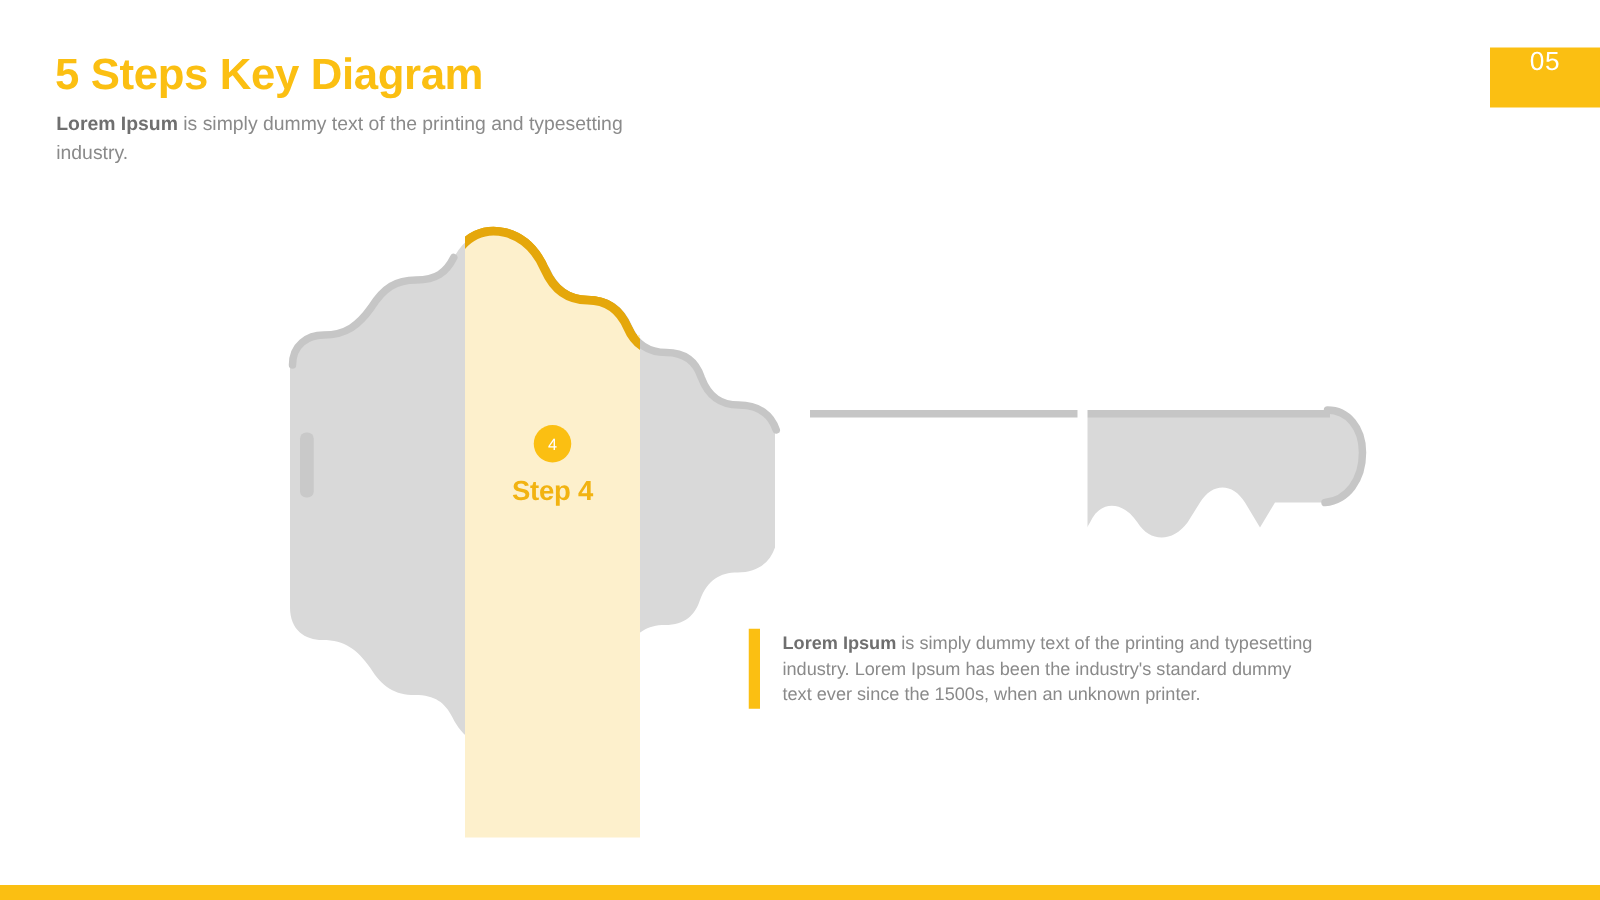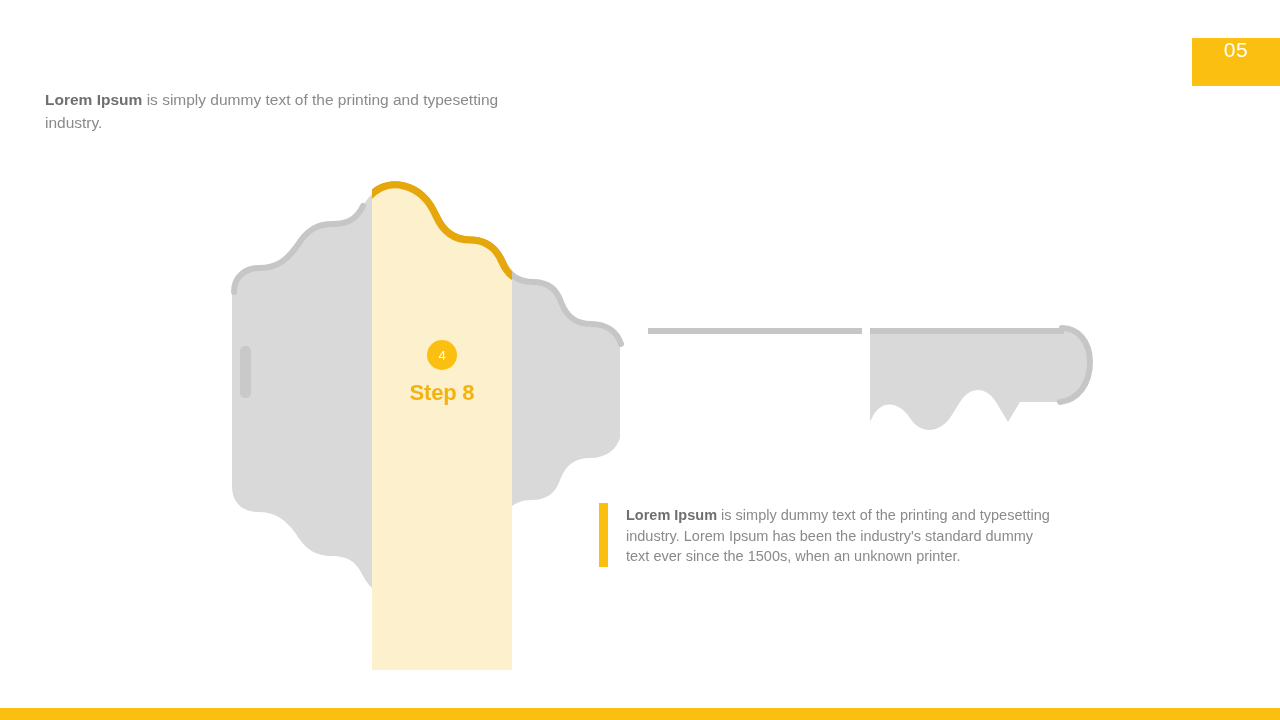--- a/index.html
+++ b/index.html
@@ -145,20 +145,21 @@
     width: 1280px;
     height: 12px;
     background: #FBBF12;
   }
 </style>
 </head>
 <body>
 
 <div class="slide">
 
+  <h1 class="page-title">5 Steps Key Diagram</h1>
 
   <p class="page-subtitle"><span class="lead">Lorem Ipsum</span><span> is simply dummy text of the printing and typesetting industry.</span></p>
 
   <div class="page-badge">
     <span>05</span>
   </div>
 
   <div class="key-stage">
     <svg class="key-svg" viewBox="0 0 1280 470" xmlns="http://www.w3.org/2000/svg">
       <defs>
@@ -257,21 +258,21 @@
           C 372,38 388,32 404,36
           C 420,40 430,52 436,66
           C 444,84 456,90 470,90
           C 486,90 496,98 502,112
           C 508,126 518,132 532,132" fill="#FDF0CC" stroke="#E5A70B" stroke-width="7" stroke-linecap="round" stroke-linejoin="round"></path>
       </g>
     </svg>
 
     <div class="step-label-group">
       <div class="step-bullet">4</div>
-      <div class="step-title">Step 8</div>
+      <div class="step-title">Step 4</div>
     </div>
   </div>
 
   <div class="desc-block">
     <div class="desc-accent"></div>
     <div class="desc-text"><span class="lead">Lorem Ipsum</span><span> is simply dummy text of the printing and typesetting industry. Lorem Ipsum has been the industry's standard dummy text ever since the 1500s, when an unknown printer.</span></div>
   </div>
 
   <div class="footer-bar"></div>
 

